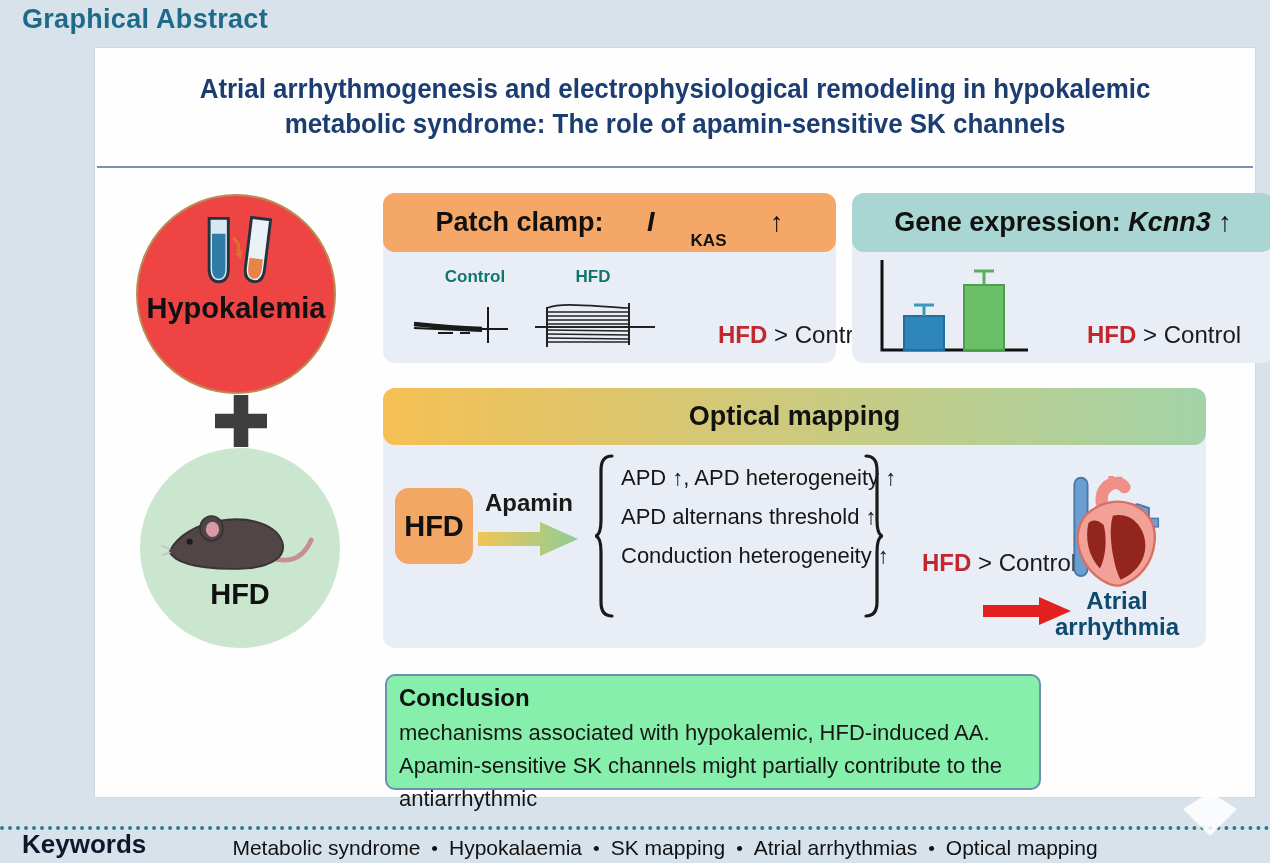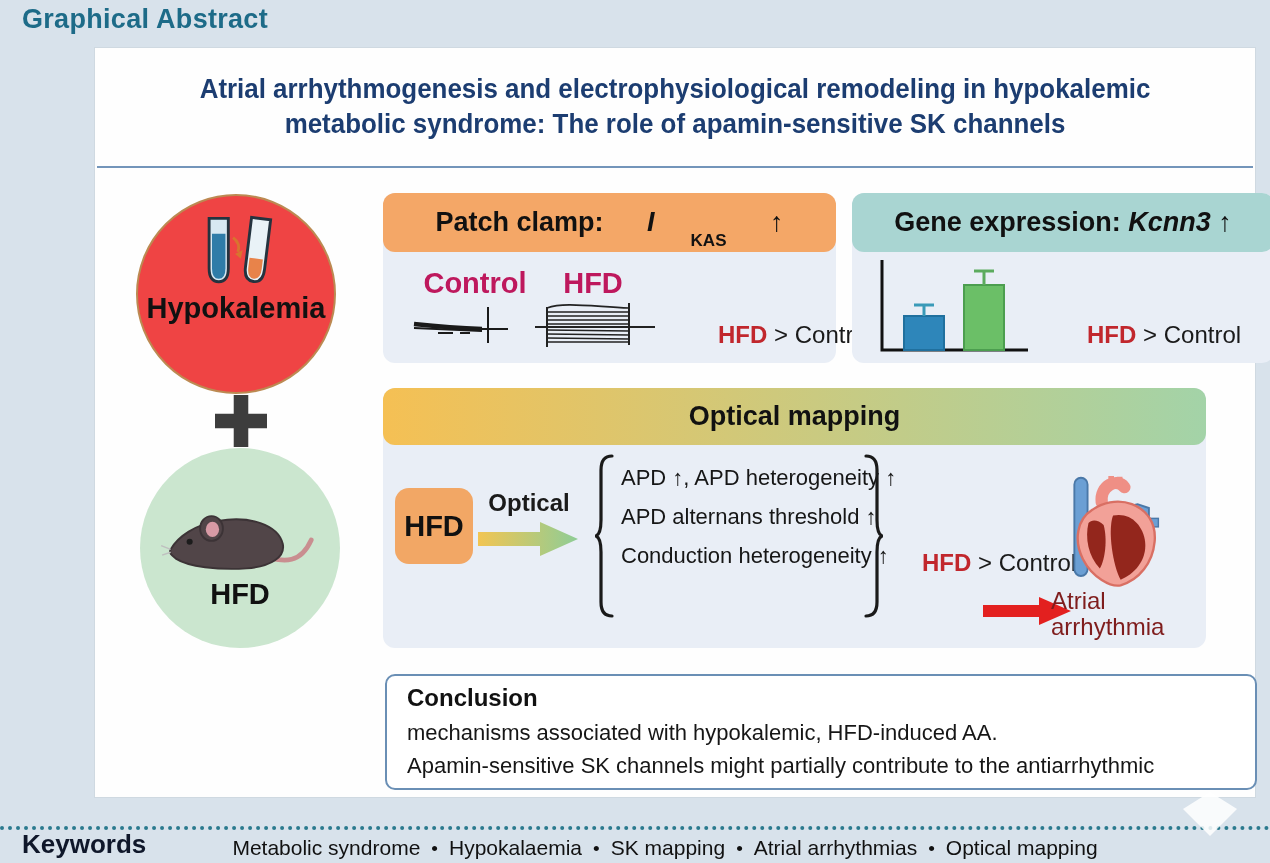--- a/index.html
+++ b/index.html
@@ -31,34 +31,34 @@
   .panel-patch .panel-header{background:#f4a767;gap:36px;}
   .panel-gene{left:852px;top:193px;width:422px;height:170px;}
   .panel-gene .panel-header{background:#a9d5d2;}
   .panel-optical{left:383px;top:388px;width:823px;height:260px;}
   .panel-optical .panel-header{height:57px;background:linear-gradient(90deg,#f5c054,#a3d3a8);}
 
   .sym-i{font-style:italic;}
   .sub{font-size:17px;vertical-align:-5px;margin-top:36px;}
   .gene-i{font-style:italic;}
 
-  .trace-label{position:absolute;font-size:29px;font-weight:bold;text-align:center;color:#be185d;}
+  .trace-label{position:absolute;font-size:17px;font-weight:bold;text-align:center;color:#0f766e;}
   .cmp{position:absolute;font-size:24px;text-align:center;white-space:pre;line-height:28px;}
   .cmp .hl{color:#c1272d;font-weight:bold;}
   .cmp .rest{color:#1a1a1a;}
 
   .hfd-box{left:12px;top:100px;width:78px;height:76px;background:#f2a765;border-radius:14px;
            display:flex;align-items:center;justify-content:center;font-size:29px;font-weight:bold;color:#111;}
   .apamin{left:96px;top:100px;width:100px;text-align:center;font-size:24px;font-weight:bold;line-height:30px;}
   .findings{left:238px;top:70px;width:240px;}
   .finding{font-size:22px;line-height:39px;color:#161616;white-space:nowrap;}
-  .outcome{left:668px;top:200px;width:132px;text-align:left;font-size:24px;font-weight:normal;line-height:26px;color:#7f1d1d;}
-
-  .conclusion{left:385px;top:674px;width:872px;height:116px;background:#ffffff;
-              border:2px solid #6a8fb5;border-radius:10px;box-sizing:border-box;padding:8px 20px;}
+  .outcome{left:668px;top:200px;width:132px;text-align:center;font-size:24px;font-weight:bold;line-height:26px;color:#0c4a6e;}
+
+  .conclusion{left:385px;top:674px;width:656px;height:116px;background:#86efac;
+              border:2px solid #6a8fb5;border-radius:10px;box-sizing:border-box;padding:8px 12px;}
   .conclusion-heading{font-size:24px;font-weight:bold;color:#111;margin-bottom:4px;}
   .conclusion-body{font-size:22px;line-height:33px;color:#161616;}
 
   .kw-rule{left:0;top:826px;width:1270px;height:0;border-top:4px dotted #2b7a8e;}
   .kw-label{left:22px;top:829px;font-size:26px;font-weight:800;color:#0f172a;text-align:right;}
   .kw-list{left:160px;top:836px;width:1010px;text-align:center;font-size:21px;color:#111;}
   .kw-sep{margin:0 11px;font-size:19px;}
 
   .scroll-diamond{left:1183px;top:792px;z-index:5;}
 </style>
@@ -143,21 +143,21 @@
     </svg>
     <div class="cmp" style="left:195px;top:100px;width:150px;">
       <span class="hl">HFD</span><span class="rest"> &gt; Control</span>
     </div>
   </div>
 
   <div class="abs panel panel-optical">
     <div class="panel-header">Optical mapping</div>
 
     <div class="abs hfd-box">HFD</div>
-    <div class="abs apamin">Optical</div>
+    <div class="abs apamin">Apamin</div>
 
     <svg class="abs" style="left:95px;top:132px;" width="102" height="38" viewBox="0 0 102 38">
       <defs>
         <linearGradient id="oa" x1="0" y1="0" x2="1" y2="0">
           <stop offset="0" stop-color="#f2c553"></stop>
             <stop offset="1" stop-color="#8ecd96"></stop>
         </linearGradient>
       </defs>
       <polygon points="0,12 62,12 62,2 100,19 62,36 62,26 0,26" fill="url(#oa)"></polygon>
     </svg>

